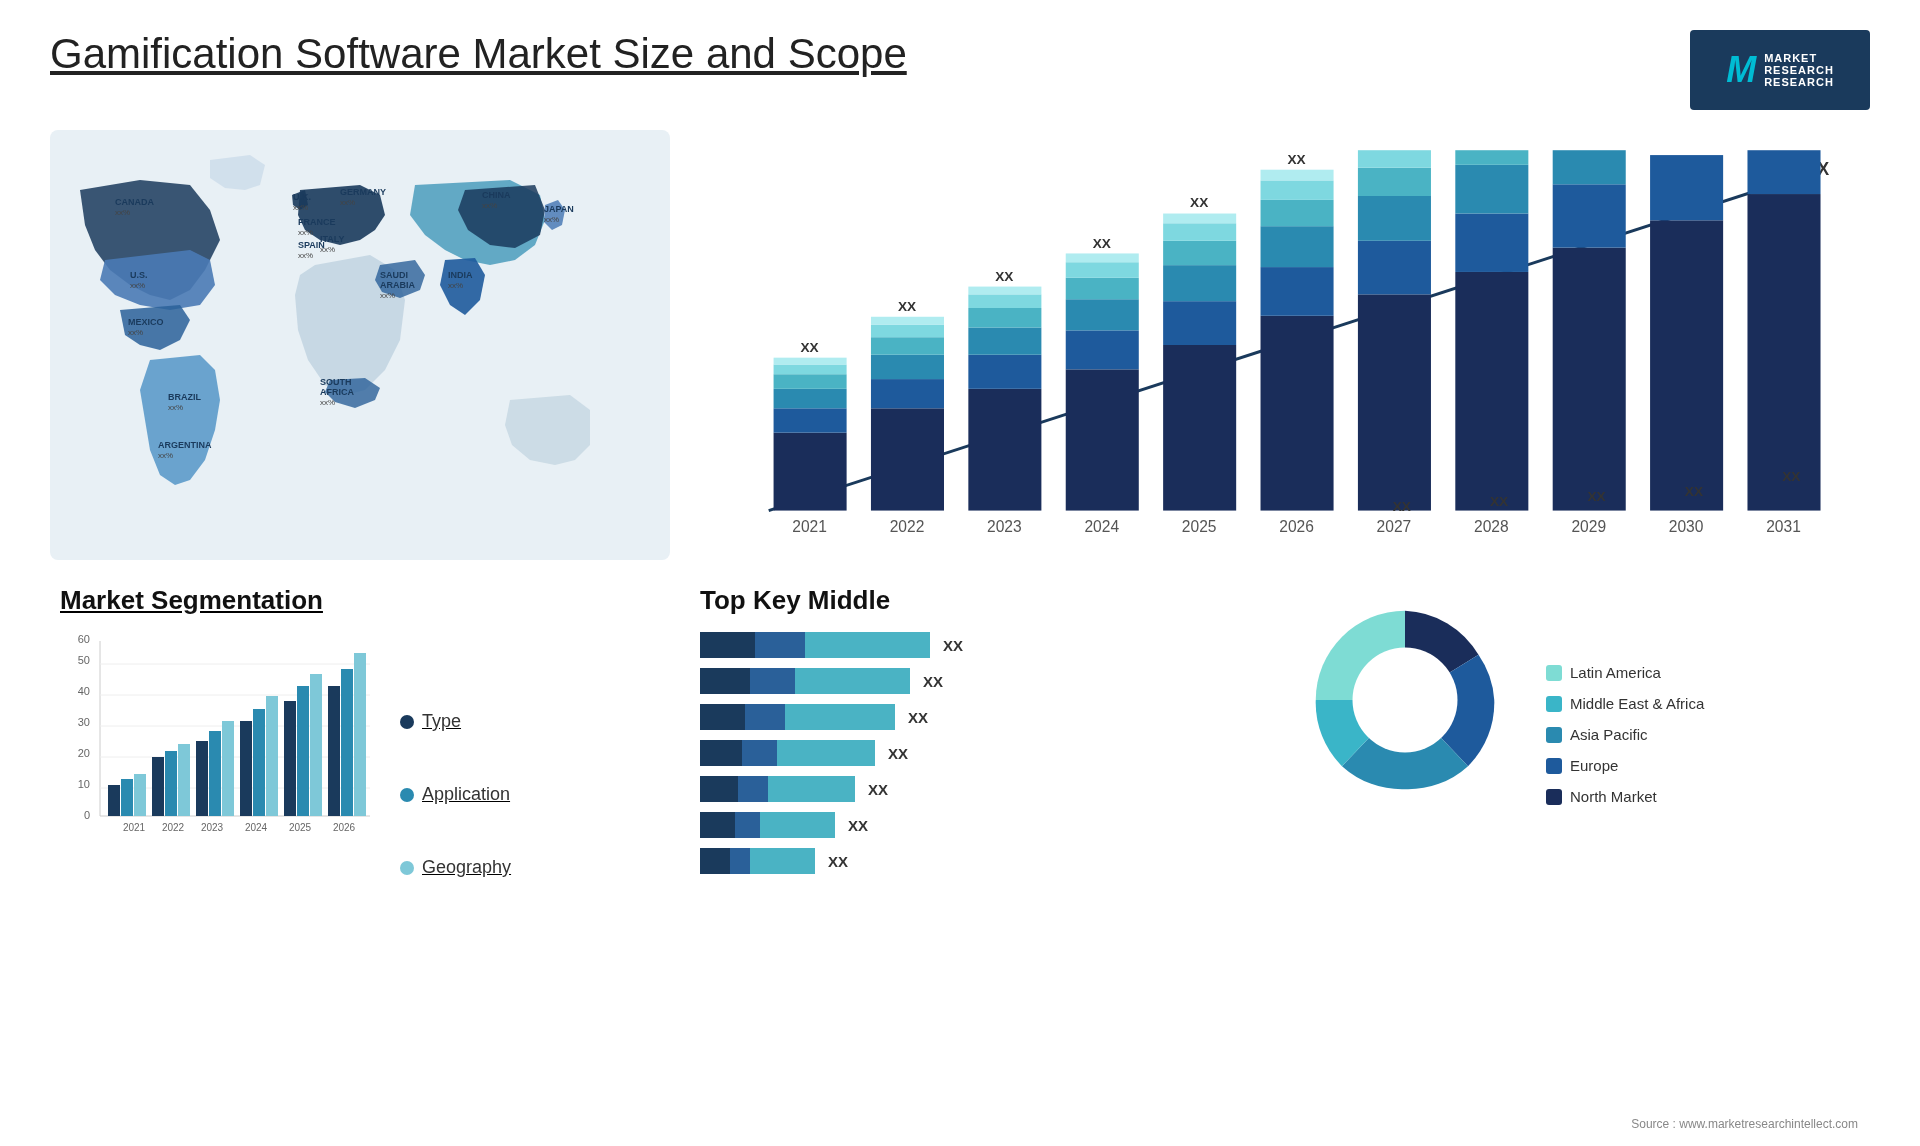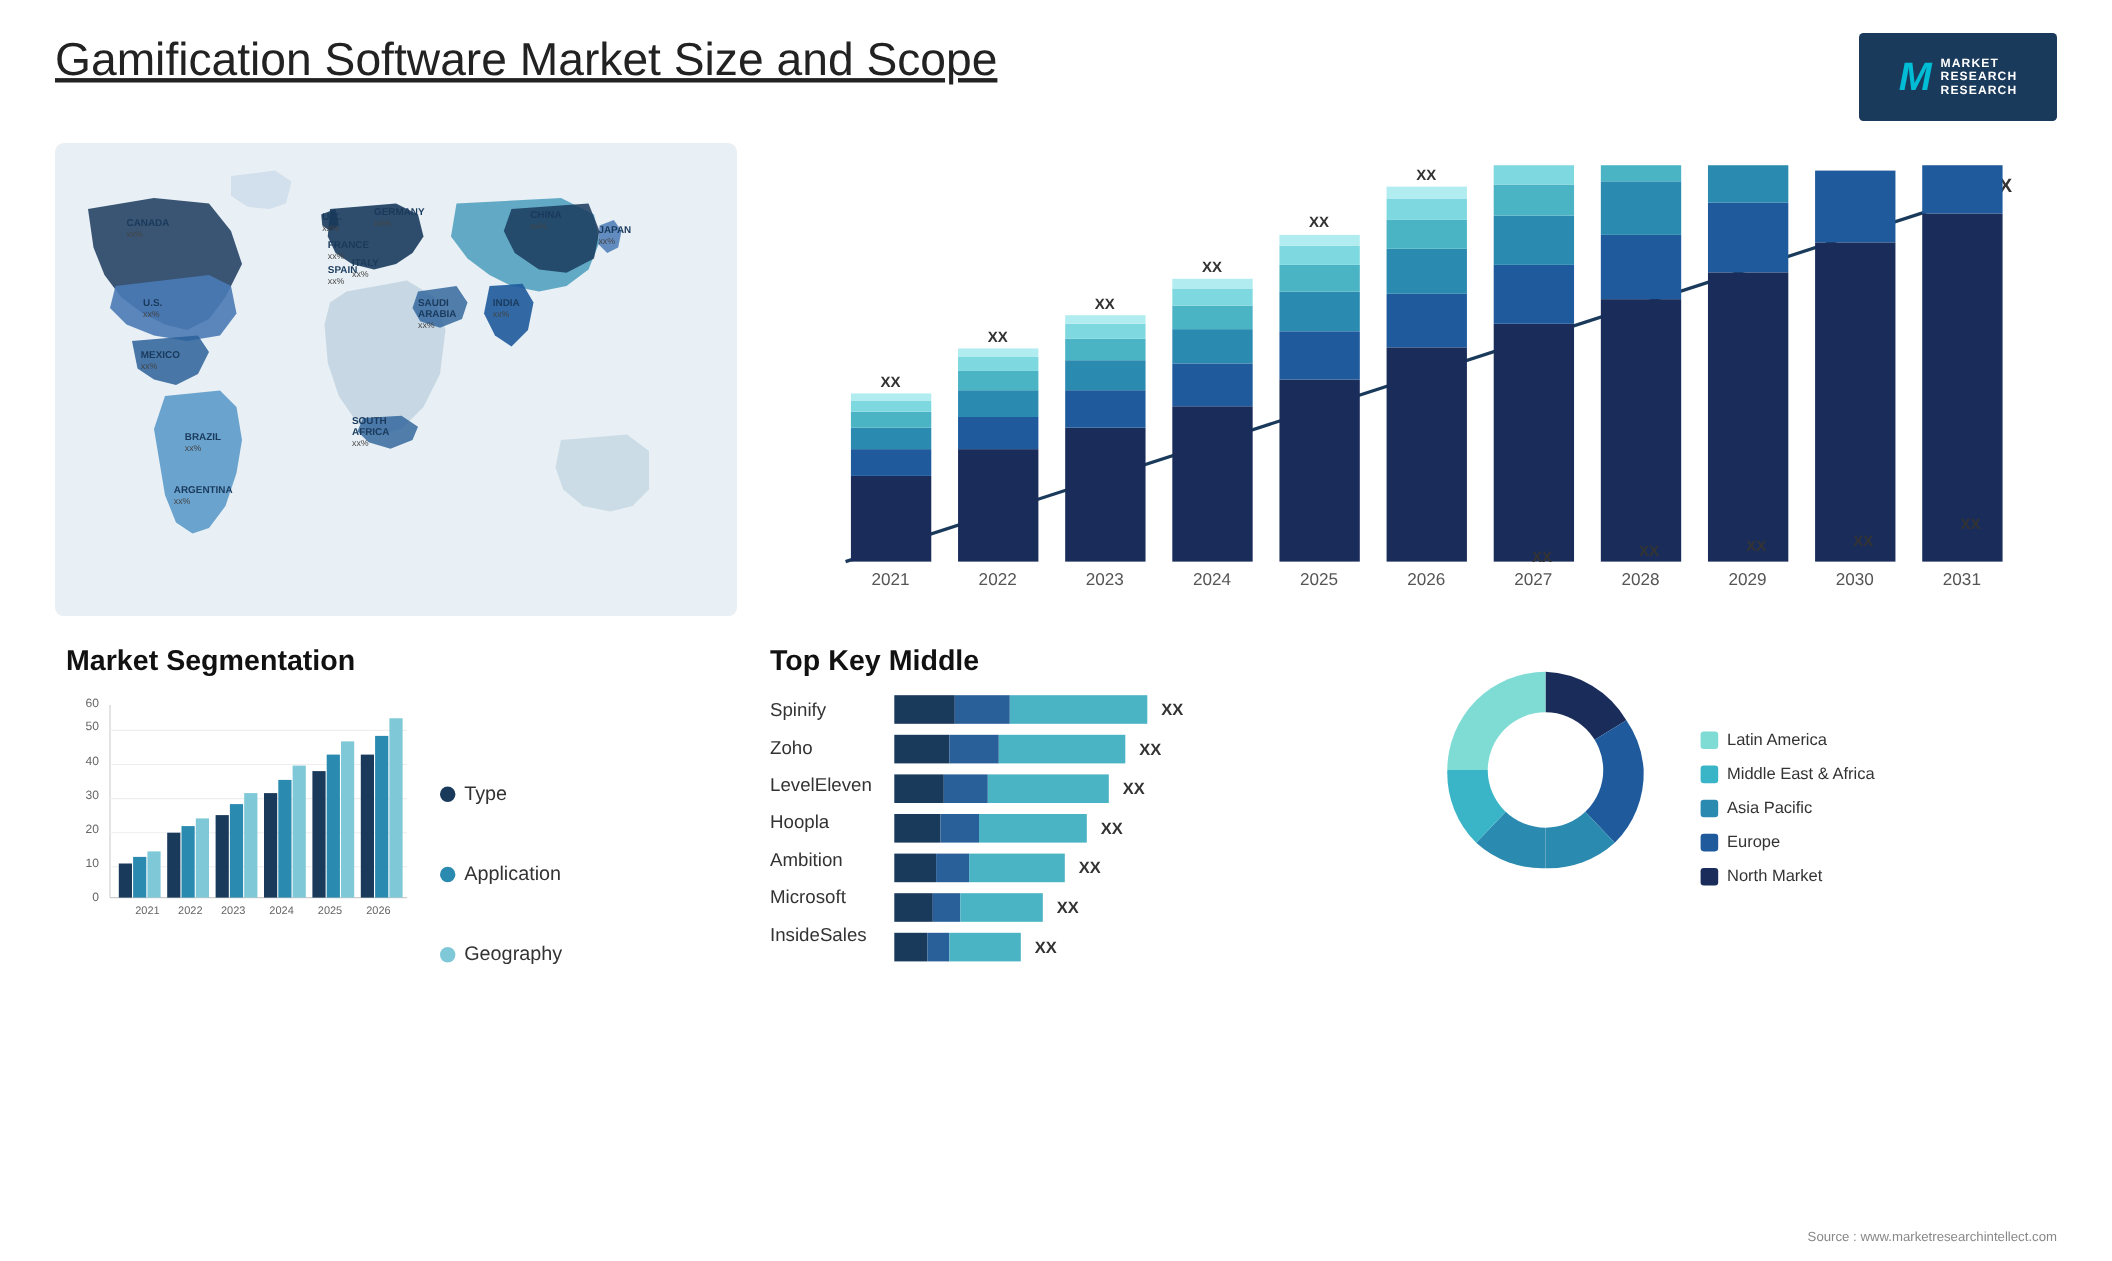--- a/index.html
+++ b/index.html
@@ -81,20 +81,21 @@
     
     .bar-chart-container {
       width: 100%;
       height: 100%;
       position: relative;
     }
 
     
     .segmentation-section {
       padding: 10px;
+      text-decoration: underline;
     }
 
     .section-title {
       font-size: 26px;
       font-weight: 700;
       color: #111;
       margin-bottom: 15px;
     }
 
     .seg-chart-area {
@@ -215,21 +216,21 @@
 
     .donut-legend-color {
       width: 16px;
       height: 16px;
       border-radius: 3px;
     }
 
     .source-text {
       position: absolute;
       bottom: 15px;
-      right: 50px;
+      right: 62px;
       font-size: 12px;
       color: #888;
     }
 
     
     .map-label {
       font-size: 9px;
       font-weight: 700;
       fill: #1a3a5c;
     }
@@ -512,29 +513,20 @@
           <text x="1100" y="340" text-anchor="middle" font-size="14" font-weight="700" fill="#333">XX</text>
 
         </svg>
       </div>
 
       <div style="display:grid; grid-template-columns: 1fr 1fr; gap:20px; flex:1;">
 
         <div class="key-players-section">
           <h2 class="section-title">Top Key Middle</h2>
           <div class="players-list">
-            <div class="player-names">
-              <div class="player-name">Spinify</div>
-              <div class="player-name">Zoho</div>
-              <div class="player-name">LevelEleven</div>
-              <div class="player-name">Hoopla</div>
-              <div class="player-name">Ambition</div>
-              <div class="player-name">Microsoft</div>
-              <div class="player-name">InsideSales</div>
-            </div>
             <div class="player-bars">
               <div class="player-bar-row">
                 <div class="player-bar" style="width:230px;">
                   <div class="bar-dark" style="width:55px;"></div>
                   <div class="bar-mid" style="width:50px;"></div>
                   <div class="bar-light" style="width:125px;"></div>
                 </div>
                 <span class="bar-xx">XX</span>
               </div>
               <div class="player-bar-row">

